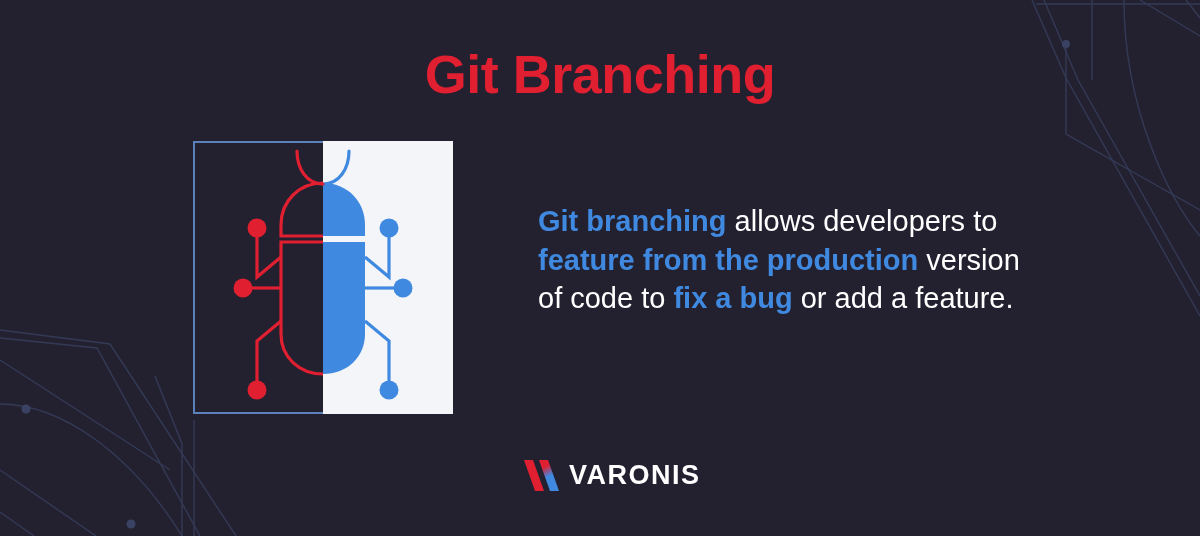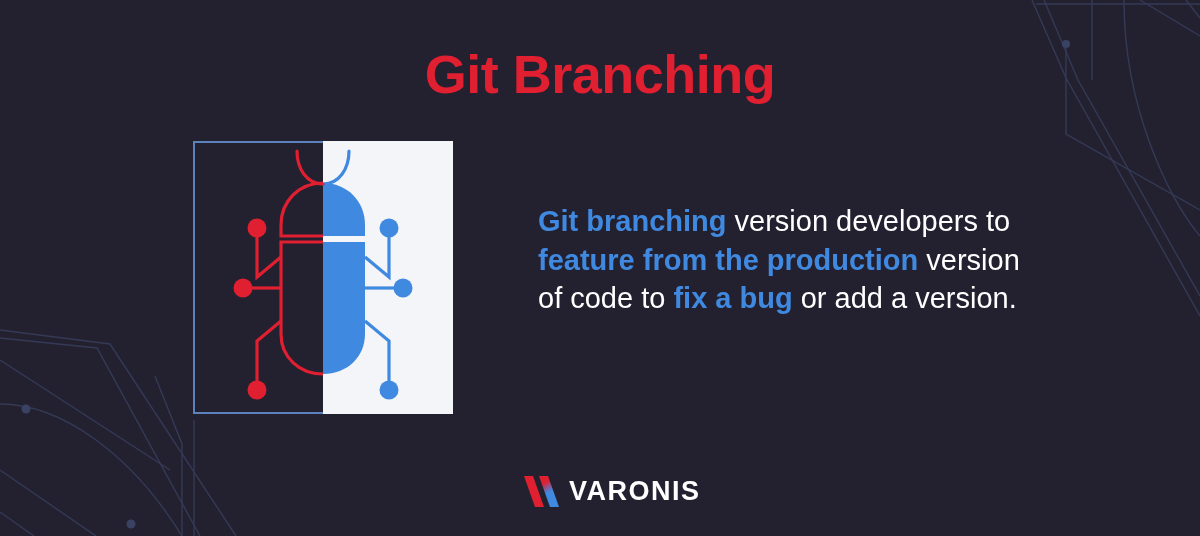--- a/index.html
+++ b/index.html
@@ -83,21 +83,21 @@
   }
   #body-copy b {
     color: #4089e0;
     font-weight: bold;
   }
 
   
   #logo {
     position: absolute;
     left: 524px;
-    top: 472px;
+    top: 456px;
     height: 38px;
     display: flex;
     align-items: center;
     gap: 9px;
   }
   #logo-mark { display: block; }
   #logo-word {
     color: #ffffff;
     font-size: 27px;
     font-weight: bold;
@@ -174,21 +174,21 @@
         <path d="M88 147 L56 147" stroke="#e01f31" stroke-width="3.2" fill="none"></path>
         <path d="M88 180 L64 200 L64 243" stroke="#e01f31" stroke-width="3.2" fill="none"></path>
 
         <circle cx="64" cy="87" r="9.5" fill="#e01f31"></circle>
         <circle cx="50" cy="147" r="9.5" fill="#e01f31"></circle>
         <circle cx="64" cy="249" r="9.5" fill="#e01f31"></circle>
       </g>
     </svg>
   </div>
 
-  <div id="body-copy"><b>Git branching</b><span> version developers to </span><b>feature from the production</b><span> version of code to </span><b>fix a bug</b><span> or add a version.</span></div>
+  <div id="body-copy"><b>Git branching</b><span> allows developers to </span><b>feature from the production</b><span> version of code to </span><b>fix a bug</b><span> or add a feature.</span></div>
 
   <div id="logo">
     <svg id="logo-mark" width="36" height="31" viewBox="0 0 36 31" xmlns="http://www.w3.org/2000/svg">
       <defs>
         <linearGradient id="slash-grad" x1="0" y1="0" x2="0.35" y2="1">
           <stop offset="0.28" stop-color="#e01f31"></stop>
           <stop offset="0.62" stop-color="#4089e0"></stop>
         </linearGradient>
       </defs>
       <polygon points="0,0 9,0 20,31 11,31" fill="#e01f31"></polygon>

